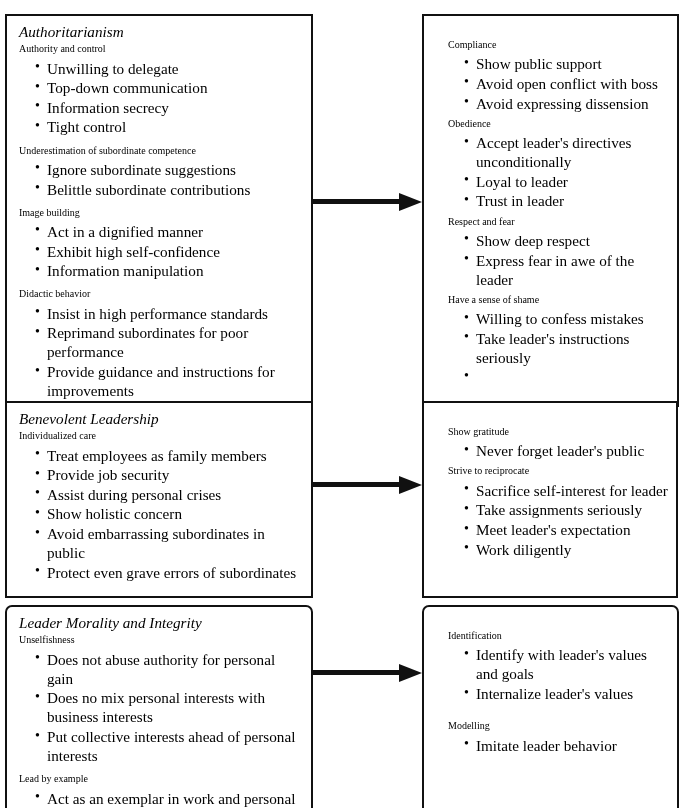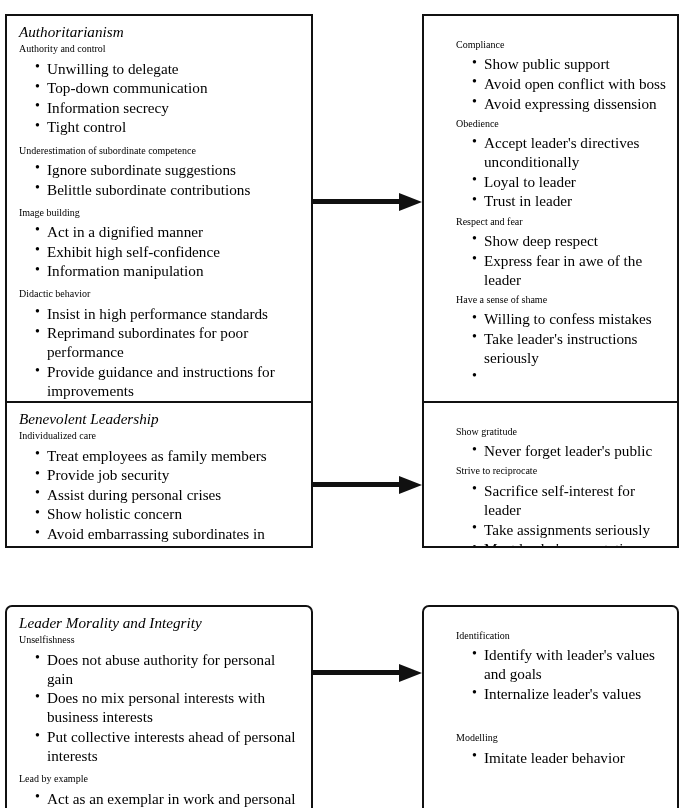--- a/index.html
+++ b/index.html
@@ -32,47 +32,47 @@
   .box {
     position: absolute;
     box-sizing: border-box;
     border: 2.5px solid #111111;
     background: #ffffff;
     overflow: hidden;
   }
 
   
   .row1 { top: 5px;   height: 393px; margin-top: 9px; }
-  .row2 { top: 401px; height: 147px; }
+  .row2 { top: 401px; height: 197px; }
   .row3 { top: 605px; height: 244px; border-radius: 7px; }
 
   .box-inner {
     padding: 6px 8px 4px 8px;
     box-sizing: border-box;
     height: 100%;
   }
   .box-right .box-inner {
-    padding: 22px 8px 4px 28px;
+    padding: 22px 8px 4px 20px;
   }
 
   .cat-title {
     font-style: italic;
     font-size: 15.2px;
     line-height: 1.33;
     margin: 0 0 0 4px;
     white-space: nowrap;
   }
 
   .sub-head {
     font-size: 10px;
     line-height: 1.33;
     margin: 0 0 0 4px;
     white-space: nowrap;
   }
-  .sub-head.gap-big { margin-top: 28px; }
+  .sub-head.gap-big { margin-top: 16px; }
 
   ul.items {
     list-style: none;
     margin: 3px 0 7px 0;
     padding: 0 0 0 20px;
   }
   ul.items.tight { margin-bottom: 4px; }
   ul.items li {
     position: relative;
     font-size: 15.2px;

